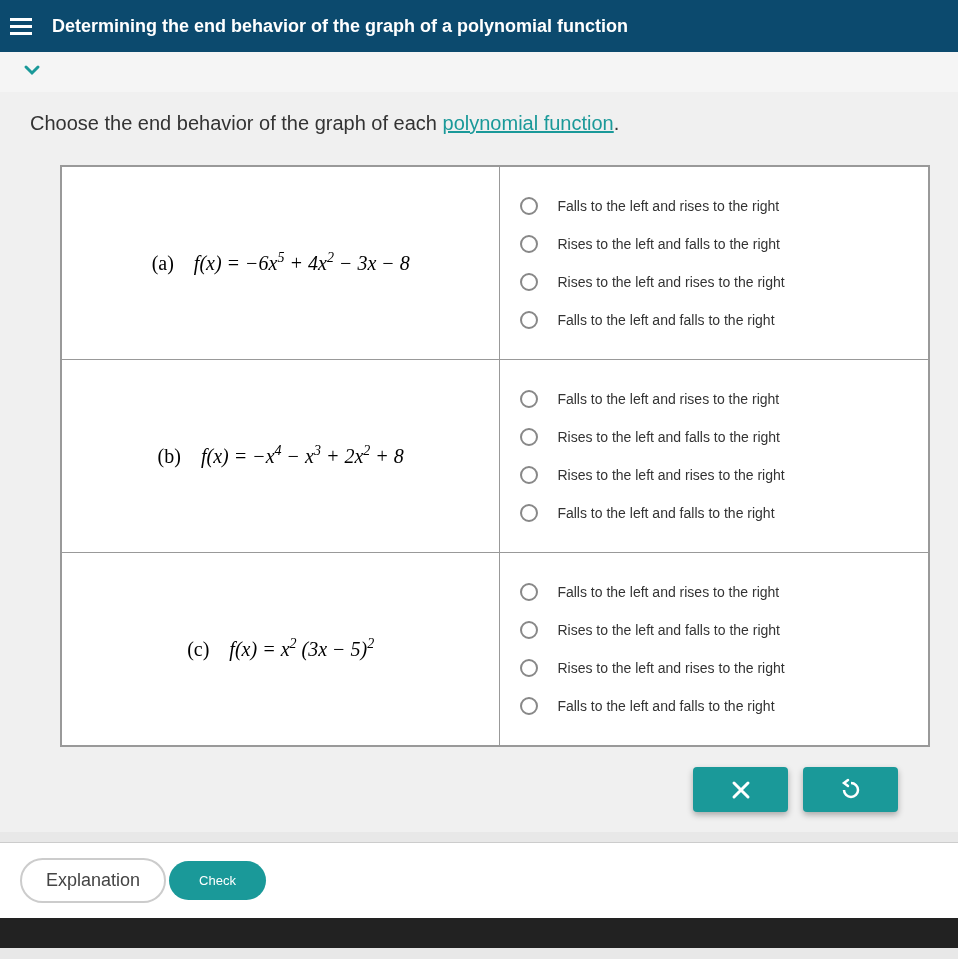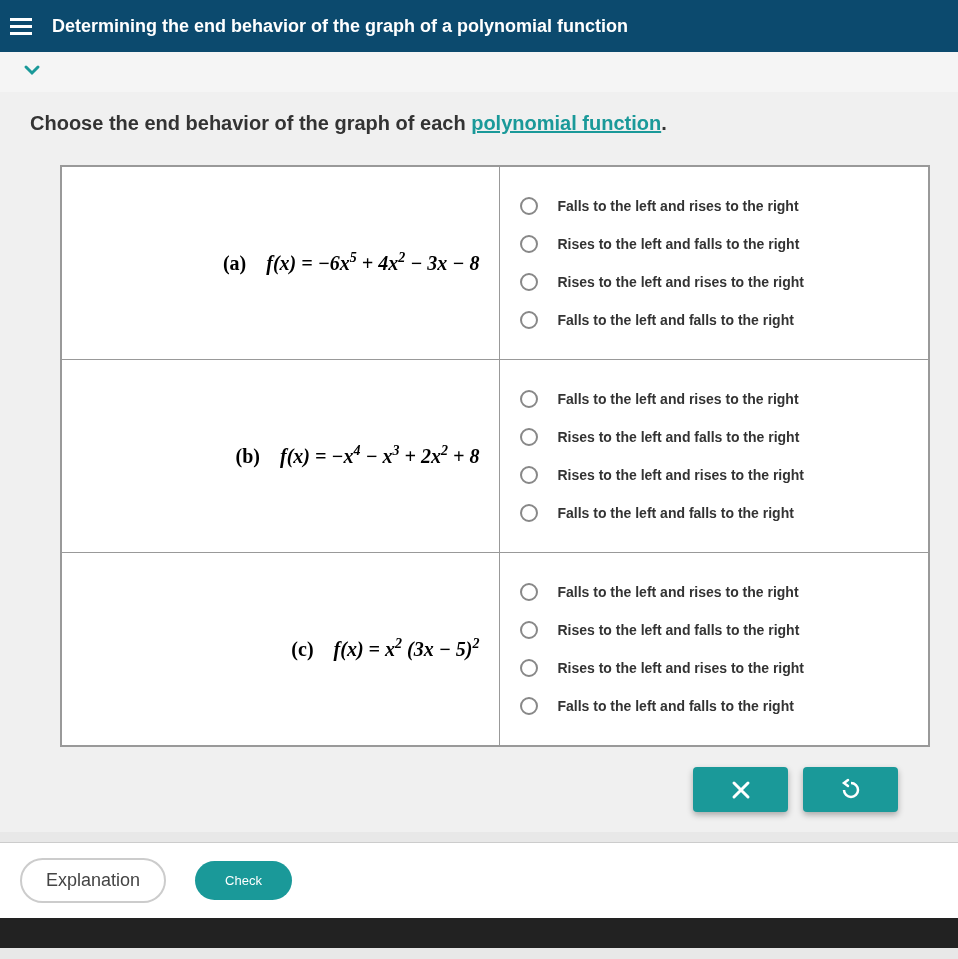--- a/index.html
+++ b/index.html
@@ -45,21 +45,20 @@
       display: flex;
       align-items: center;
       padding-left: 20px;
     }
     .chevron-down {
       cursor: pointer;
     }
     .content-area {
       background: #f0f0f0;
       padding: 20px 30px;
-      font-weight: bold;
     }
     .instruction {
       font-size: 20px;
       color: #333;
       margin-bottom: 30px;
     }
     .link-text {
       color: #1a9999;
       text-decoration: underline;
     }
@@ -72,21 +71,21 @@
     }
     .problem-table td {
       border: 1px solid #999;
       padding: 20px;
       vertical-align: middle;
     }
     .function-cell {
       width: 440px;
       font-size: 20px;
       font-family: 'Times New Roman', serif;
-      text-align: right;
+      text-align: center;
       padding-left: 40px;
     }
     .function-label {
       margin-right: 15px;
     }
     .function-math {
       font-style: italic;
     }
     .sup {
       font-size: 14px;
@@ -129,21 +128,21 @@
       cursor: pointer;
       display: flex;
       align-items: center;
       justify-content: center;
     }
     .bottom-bar {
       background: #fff;
       border-top: 1px solid #ccc;
       padding: 15px 20px;
       display: flex;
-      gap: 29px;
+      gap: 3px;
       align-items: center;
       margin-top: 10px;
     }
     .explanation-btn {
       background: #fff;
       border: 2px solid #ccc;
       border-radius: 25px;
       padding: 10px 24px;
       font-size: 18px;
       color: #444;

